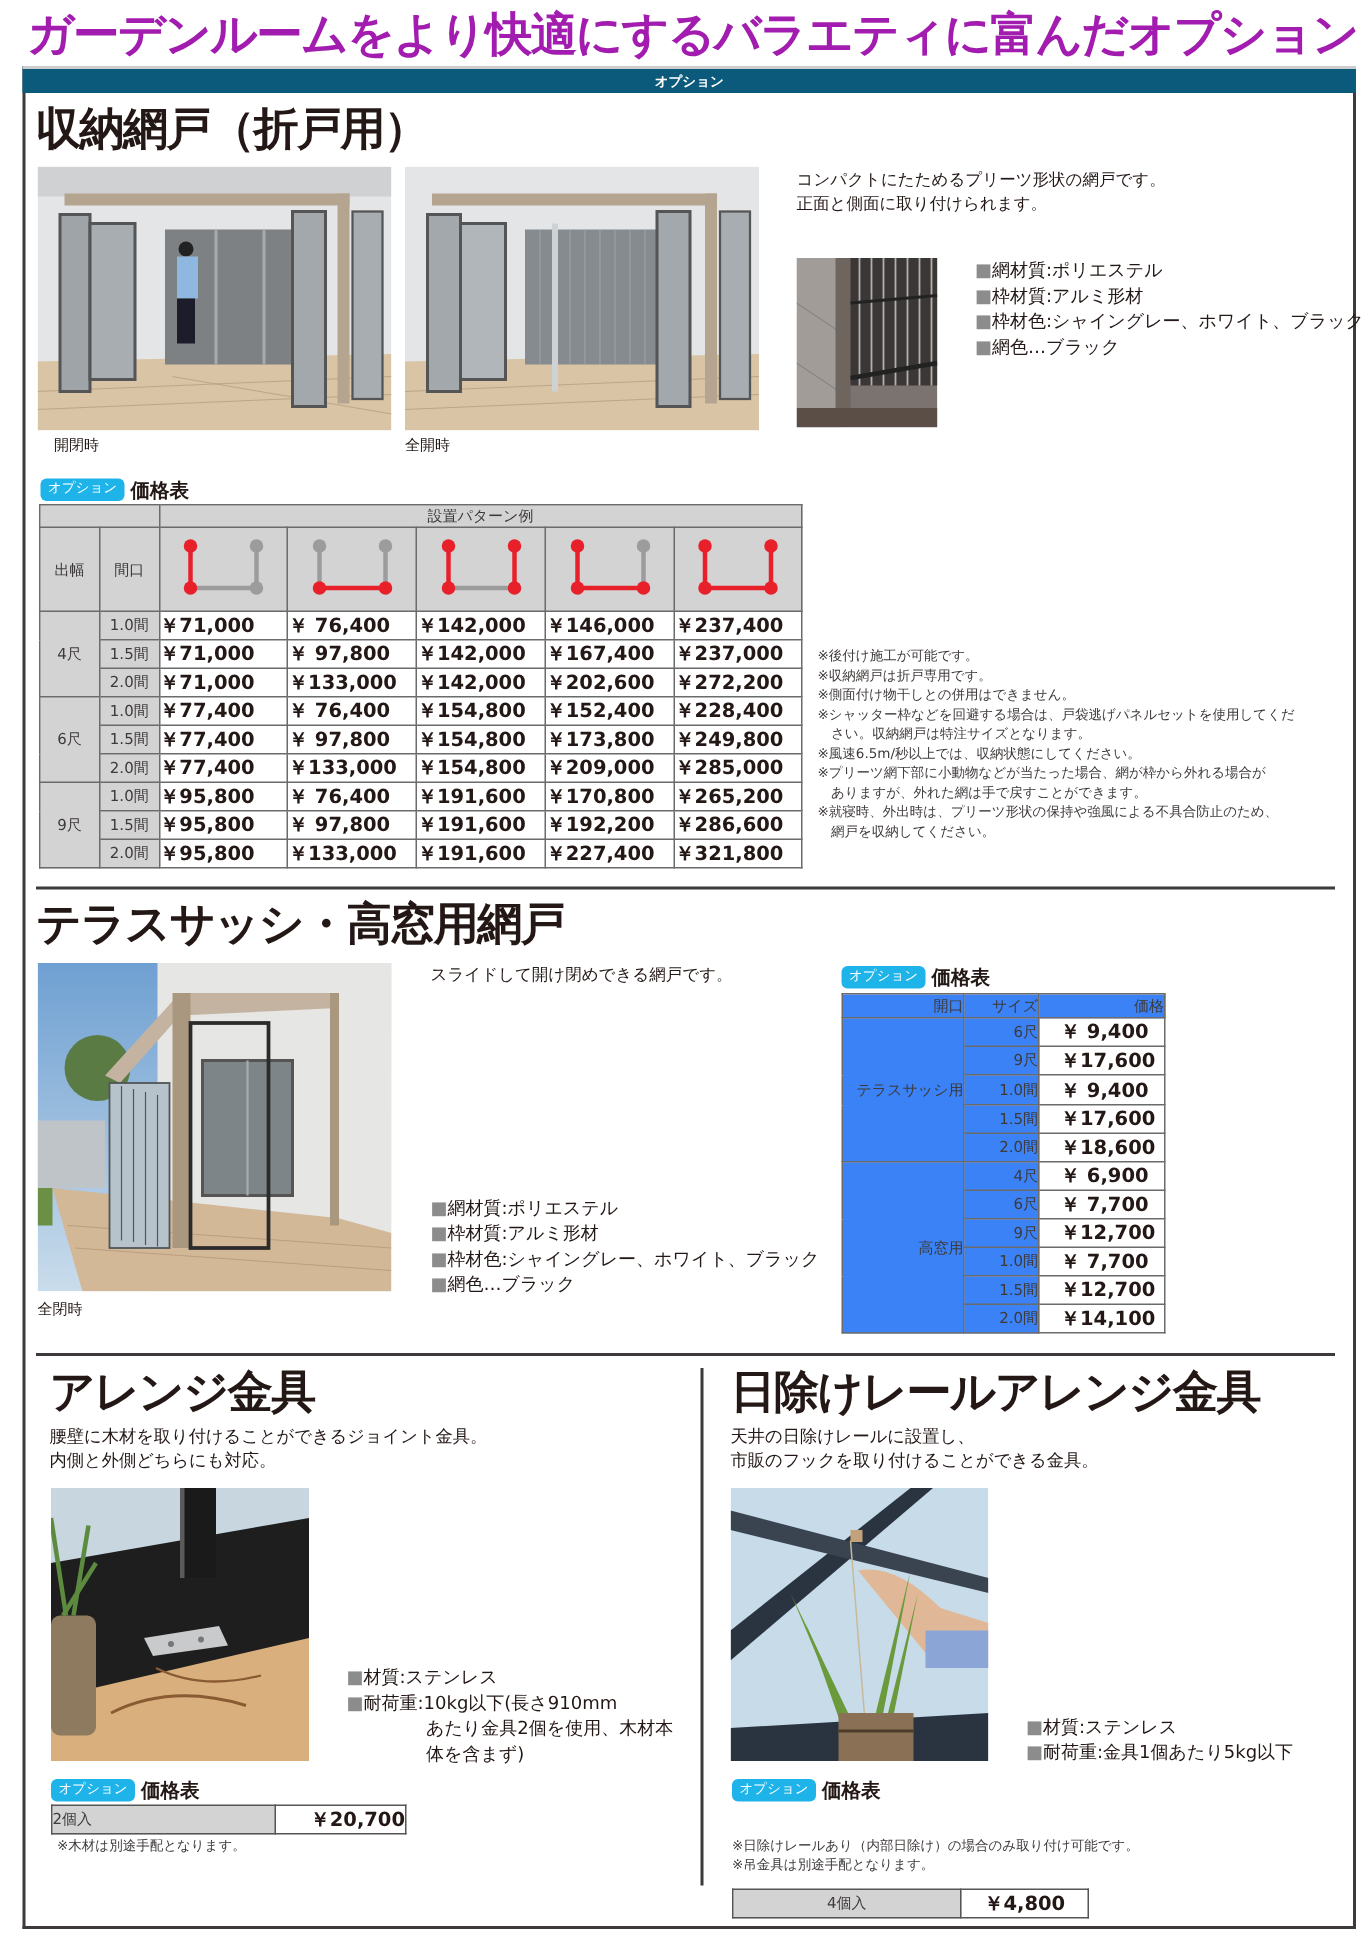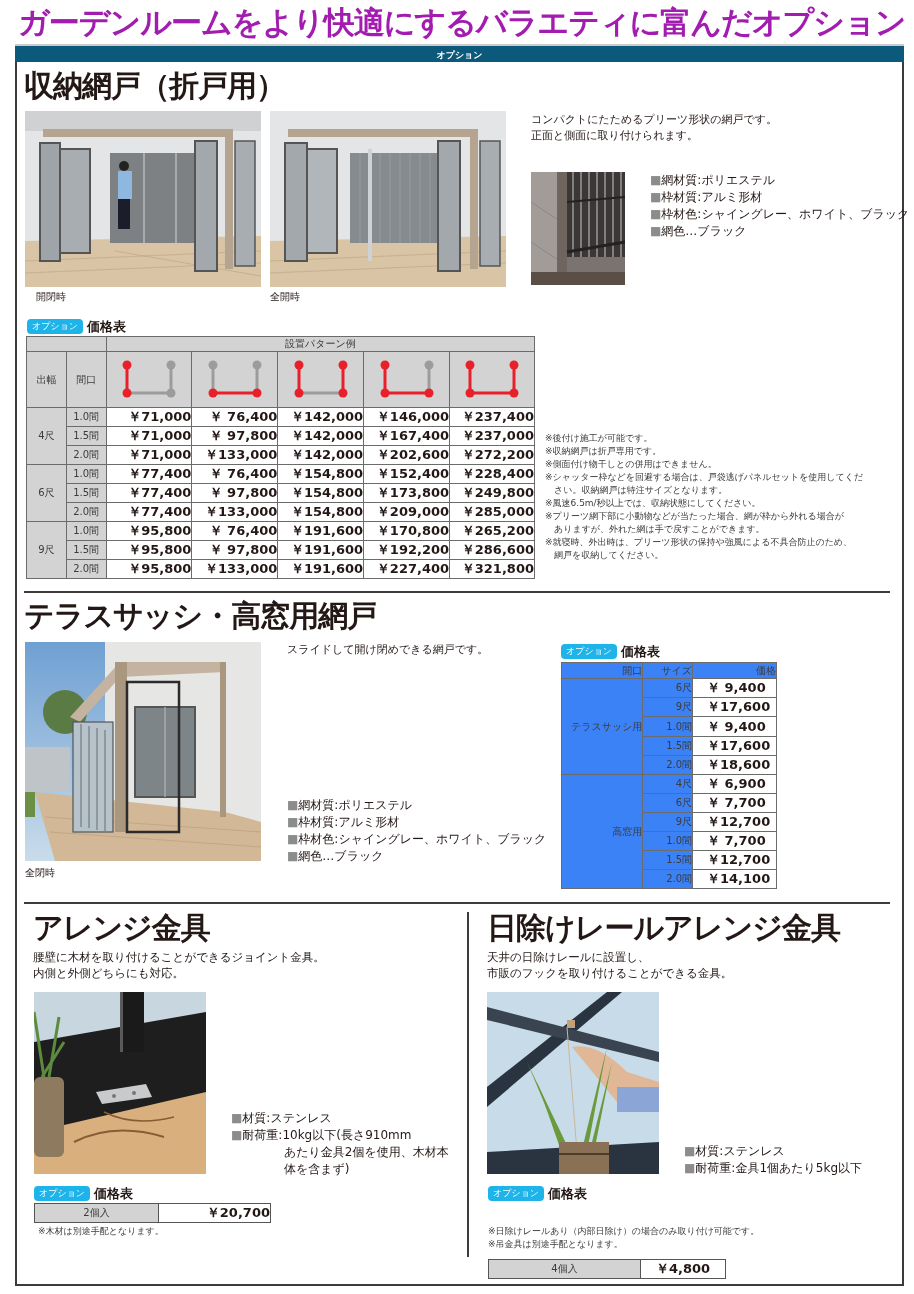--- a/index.html
+++ b/index.html
@@ -13,21 +13,21 @@
 .cap{font-size:10px;color:#231815}
 .txt{font-size:11px;line-height:16px;color:#231815}
 .specs div{font-size:12px;line-height:17px;white-space:nowrap}
 .specs .sq{color:#8c8c8c}
 .badge{display:inline-block;background:#1eb4ea;color:#fff;font-size:9px;border-radius:4px;padding:1px 5px;line-height:13px;vertical-align:middle}
 .ptitle{font-size:13px;font-weight:bold;vertical-align:middle;margin-left:4px}
 table{border-collapse:collapse}
 .t1 td,.t1 th{border:1px solid #6b6b6b}
 .gray{background:#d3d3d4}
 .t1 .g{background:#d3d3d4;font-weight:normal;font-size:10px;text-align:center;color:#3e3a39}
-.t1 .p{font-size:13px;font-weight:bold;text-align:right;height:17px;white-space:nowrap;color:#231815}
+.t1 .p{font-size:13px;font-weight:bold;text-align:left;height:17px;white-space:nowrap;color:#231815}
 .notes div{font-size:9px;line-height:13px;color:#3e3a39}
 .notes .ind{padding-left:9px}
 .rule{height:2px;background:#3e3a39}
 .vrule{width:2px;background:#3e3a39}
 .t2 td{border:1px solid #6b6b6b}
 .t2 .g{background:#3b82f6;font-size:10px;text-align:right;color:#3e3a39}
 .t2 .p{font-size:13px;font-weight:bold;padding-left:14px;white-space:nowrap;background:#fff}
 .small-t td{border:1px solid #555;height:17px}
 </style>
 </head>
@@ -444,21 +444,21 @@
   <div style="padding-left:53px">あたり金具2個を使用、木材本</div>
   <div style="padding-left:53px">体を含まず)</div>
 </div>
 
 <div class="abs" style="left:34px;top:1183px">
   <span class="badge">オプション</span><span class="ptitle">価格表</span>
 </div>
 <table class="abs small-t" style="left:34px;top:1203px;width:237px">
   <tbody>
       <tr>
-    <td class="gray" style="width:124px;text-align:center;font-size:10px;color:#3e3a39">2個入</td>
+    <td class="gray" style="width:149px;text-align:left;font-size:10px;color:#3e3a39">2個入</td>
     <td style="text-align:right;font-size:13px;font-weight:bold">￥20,700</td>
   </tr>
 </tbody>
   </table>
 <div class="abs notes" style="left:38px;top:1225px">
   <div>※木材は別途手配となります。</div>
 </div>
 
 <div class="abs h1" style="left:487px;top:908px">日除けレールアレンジ金具</div>
 <div class="abs txt" style="left:487px;top:949px;font-size:11.5px">

